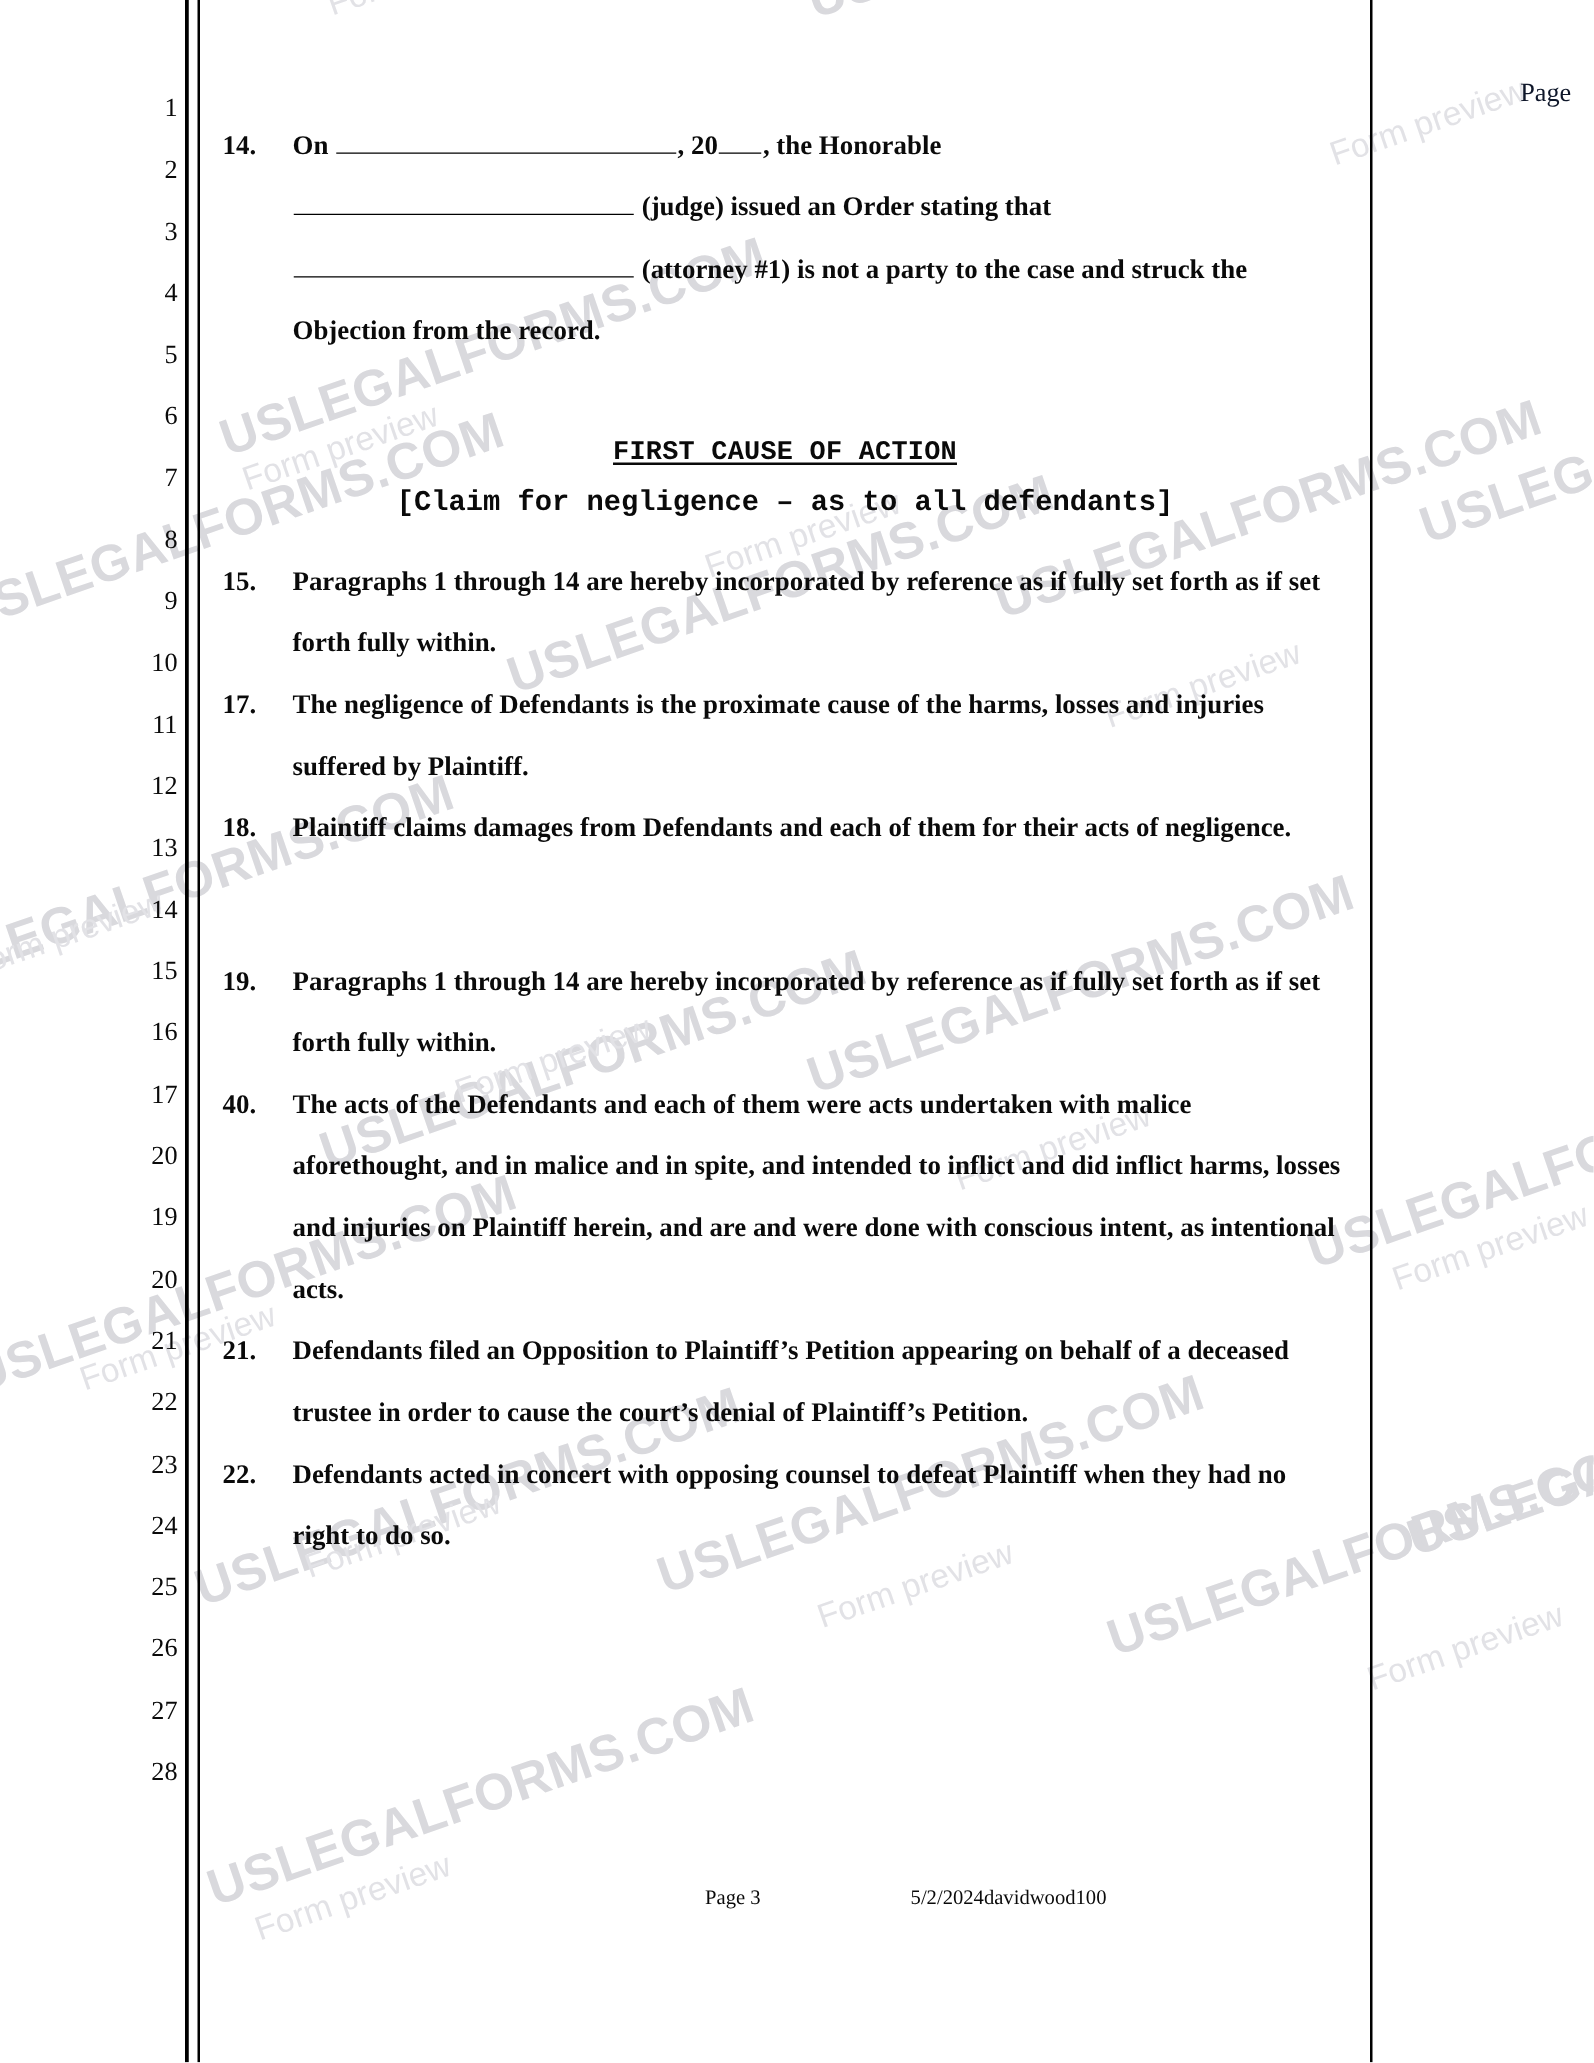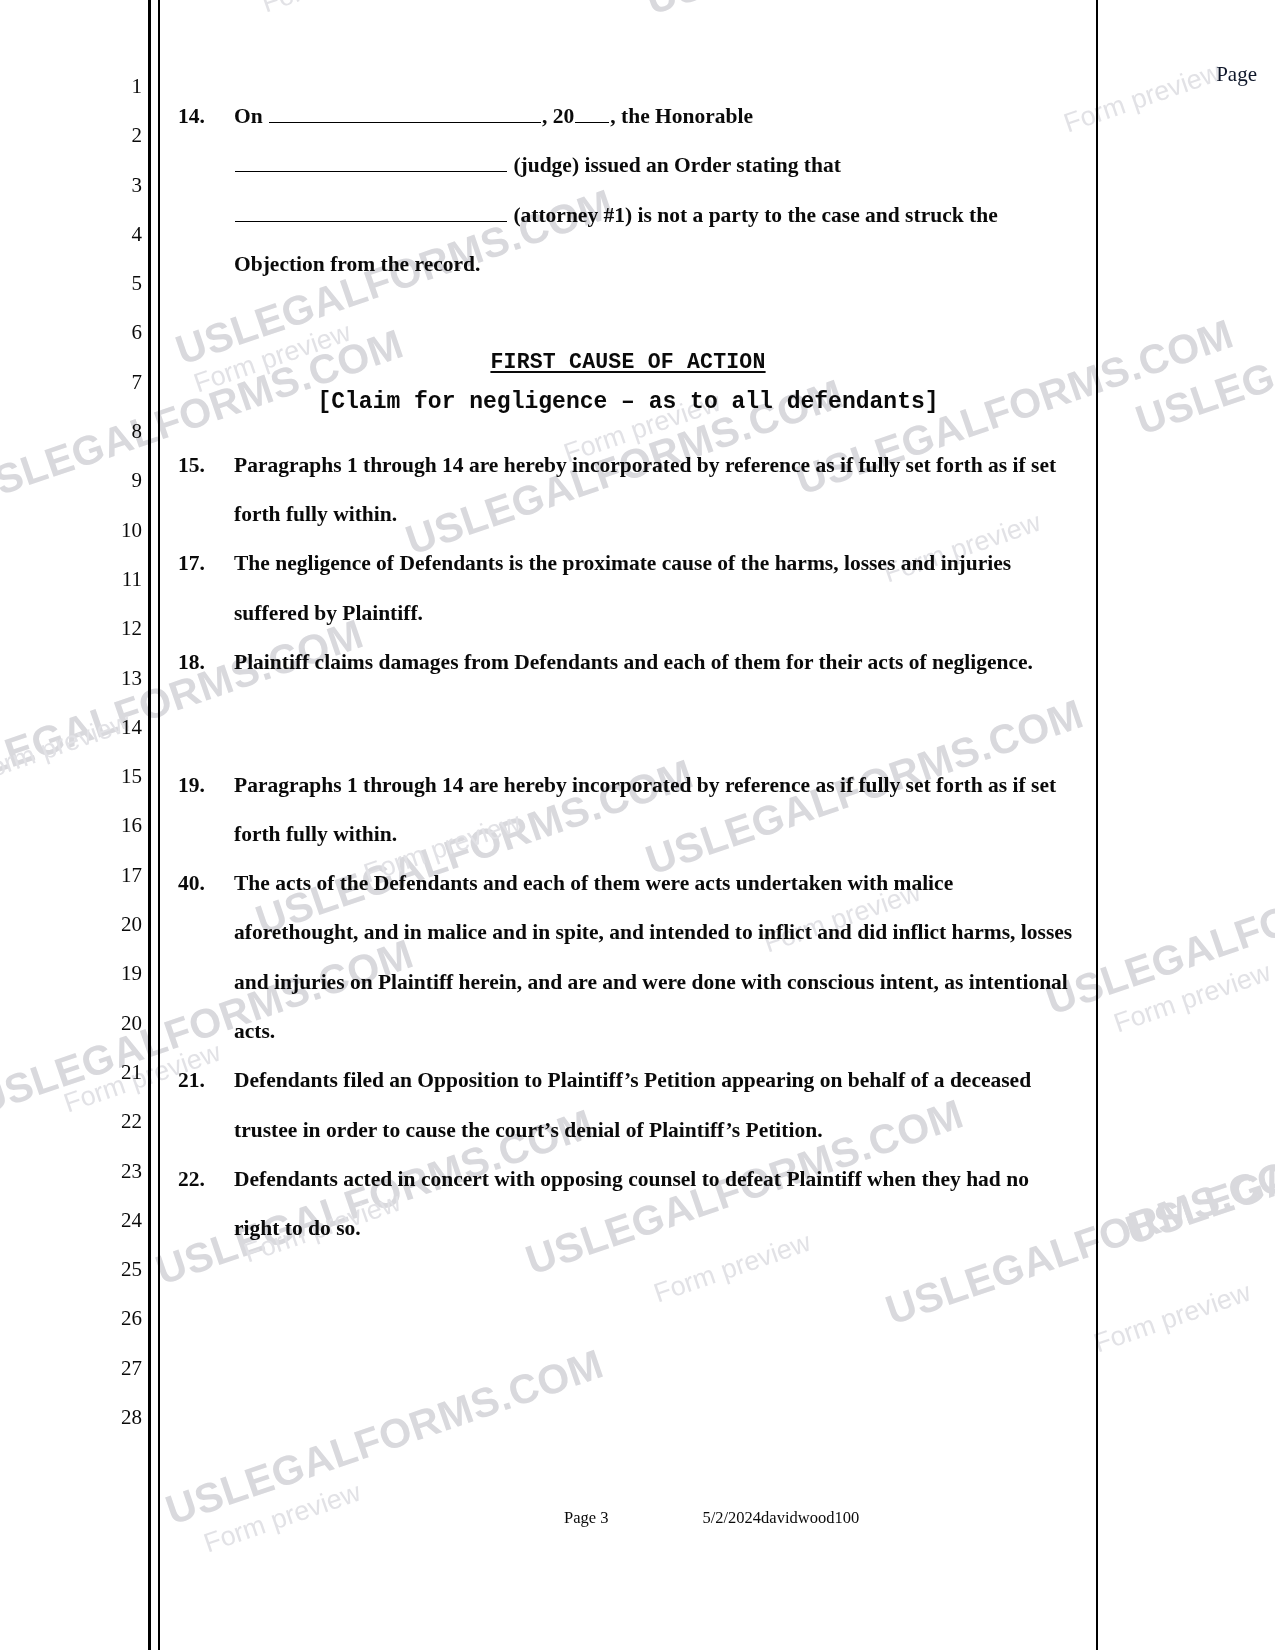--- a/index.html
+++ b/index.html
@@ -152,21 +152,21 @@
     color: #0a0a0a;
     display: flex;
     align-items: center;
   }
   .footer-center {
     flex: 0 0 auto;
     margin-left: 386px;
   }
   .footer-right {
     flex: 0 0 auto;
-    margin-left: 94px;
+    margin-left: 120px;
   }
 </style>
 </head>
 <body>
 
 <div class="page">
 
   <div class="watermarks">
     <span class="wm wm-brand" style="left:-40px; top:470px; transform:rotate(-19deg);">USLEGALFORMS.COM</span>
     <span class="wm wm-brand" style="left:170px; top:330px; transform:rotate(-19deg);">USLEGALFORMS.COM</span>

